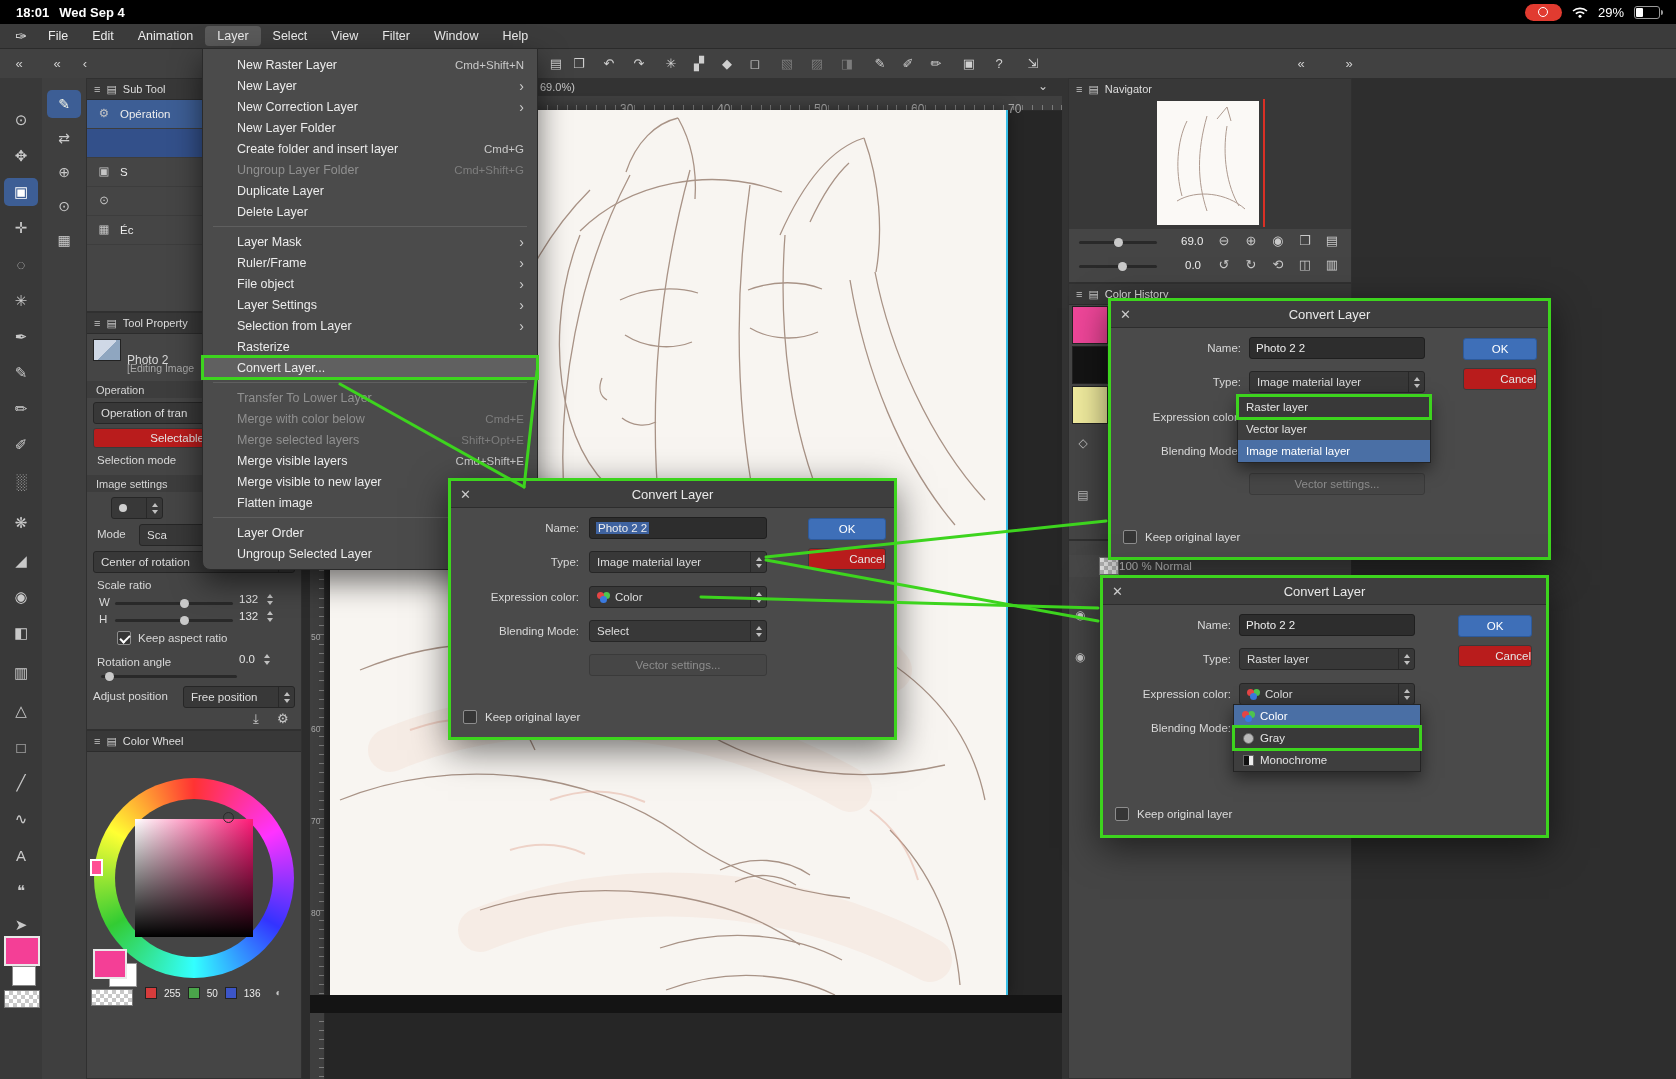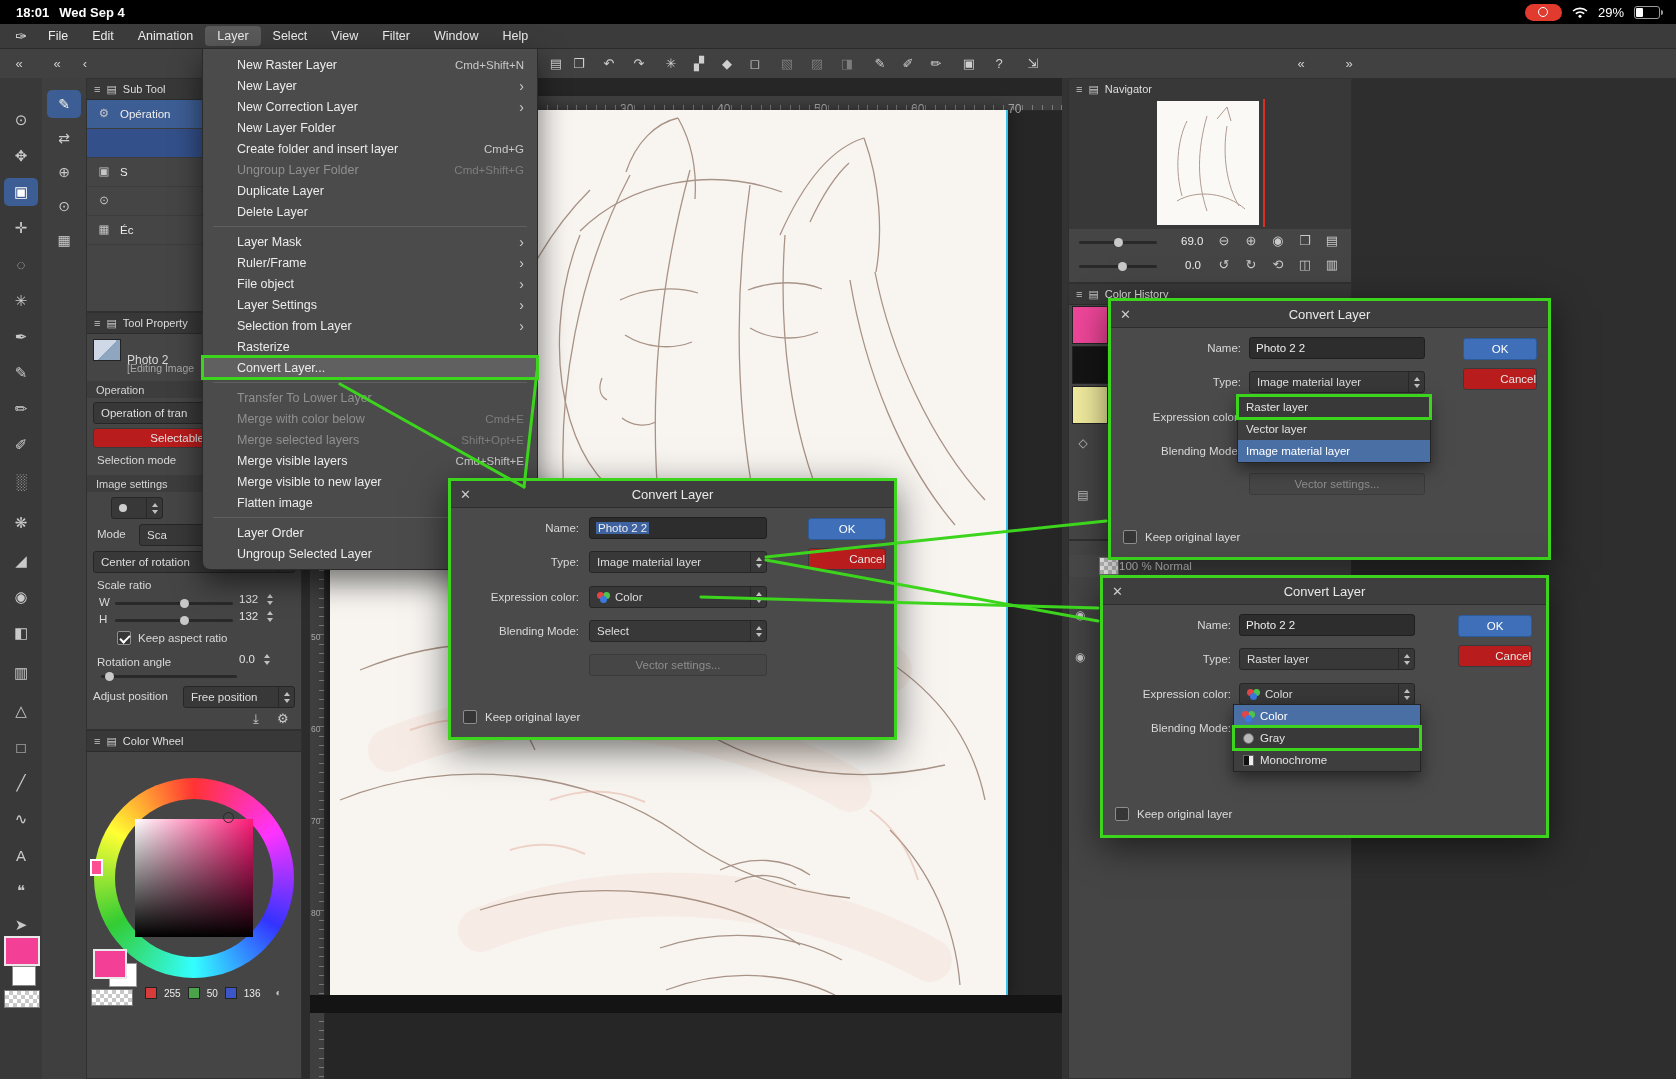--- a/index.html
+++ b/index.html
@@ -387,20 +387,24 @@
         <span>255</span>
         <span class="chip" style="background: rgb(74, 165, 74);"></span>
         <span>50</span>
         <span class="chip" style="background: rgb(60, 85, 200);"></span>
         <span>136</span>
         <span class="icon" style="margin-left: 8px;">◐</span>
       </div>
   </div>
 
   <div id="canvas">
+    <div class="tabbar">
+      <span class="tabtext">69.0%)</span>
+      <span class="icon chev">⌄</span>
+    </div>
     <div class="corner"></div>
     <div id="hruler">
         <span class="rnum" style="left: 296px;">30</span>
         <span class="rnum" style="left: 393px;">40</span>
         <span class="rnum" style="left: 490px;">50</span>
         <span class="rnum" style="left: 587px;">60</span>
         <span class="rnum" style="left: 684px;">70</span>
       </div>
     <div id="vruler">
         <span class="vnum" style="top: 522px;">50</span>

